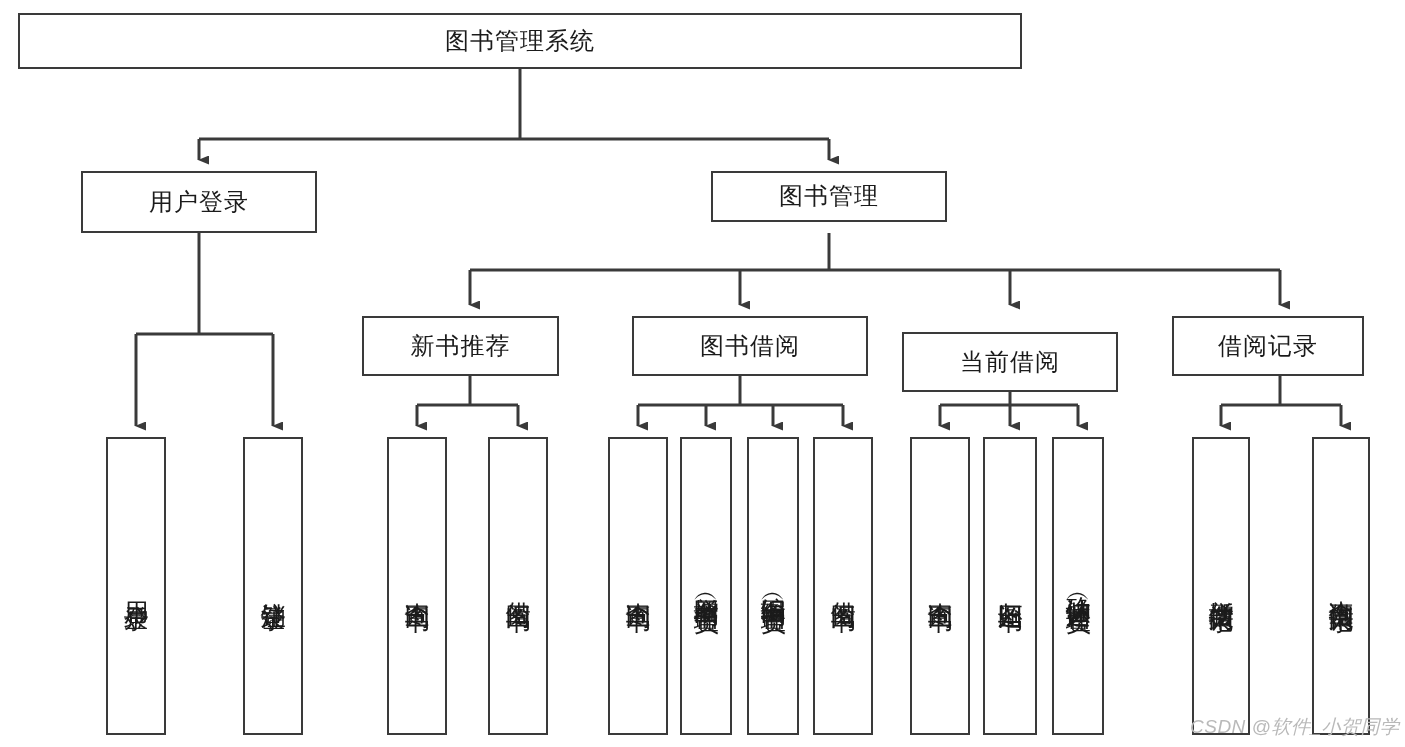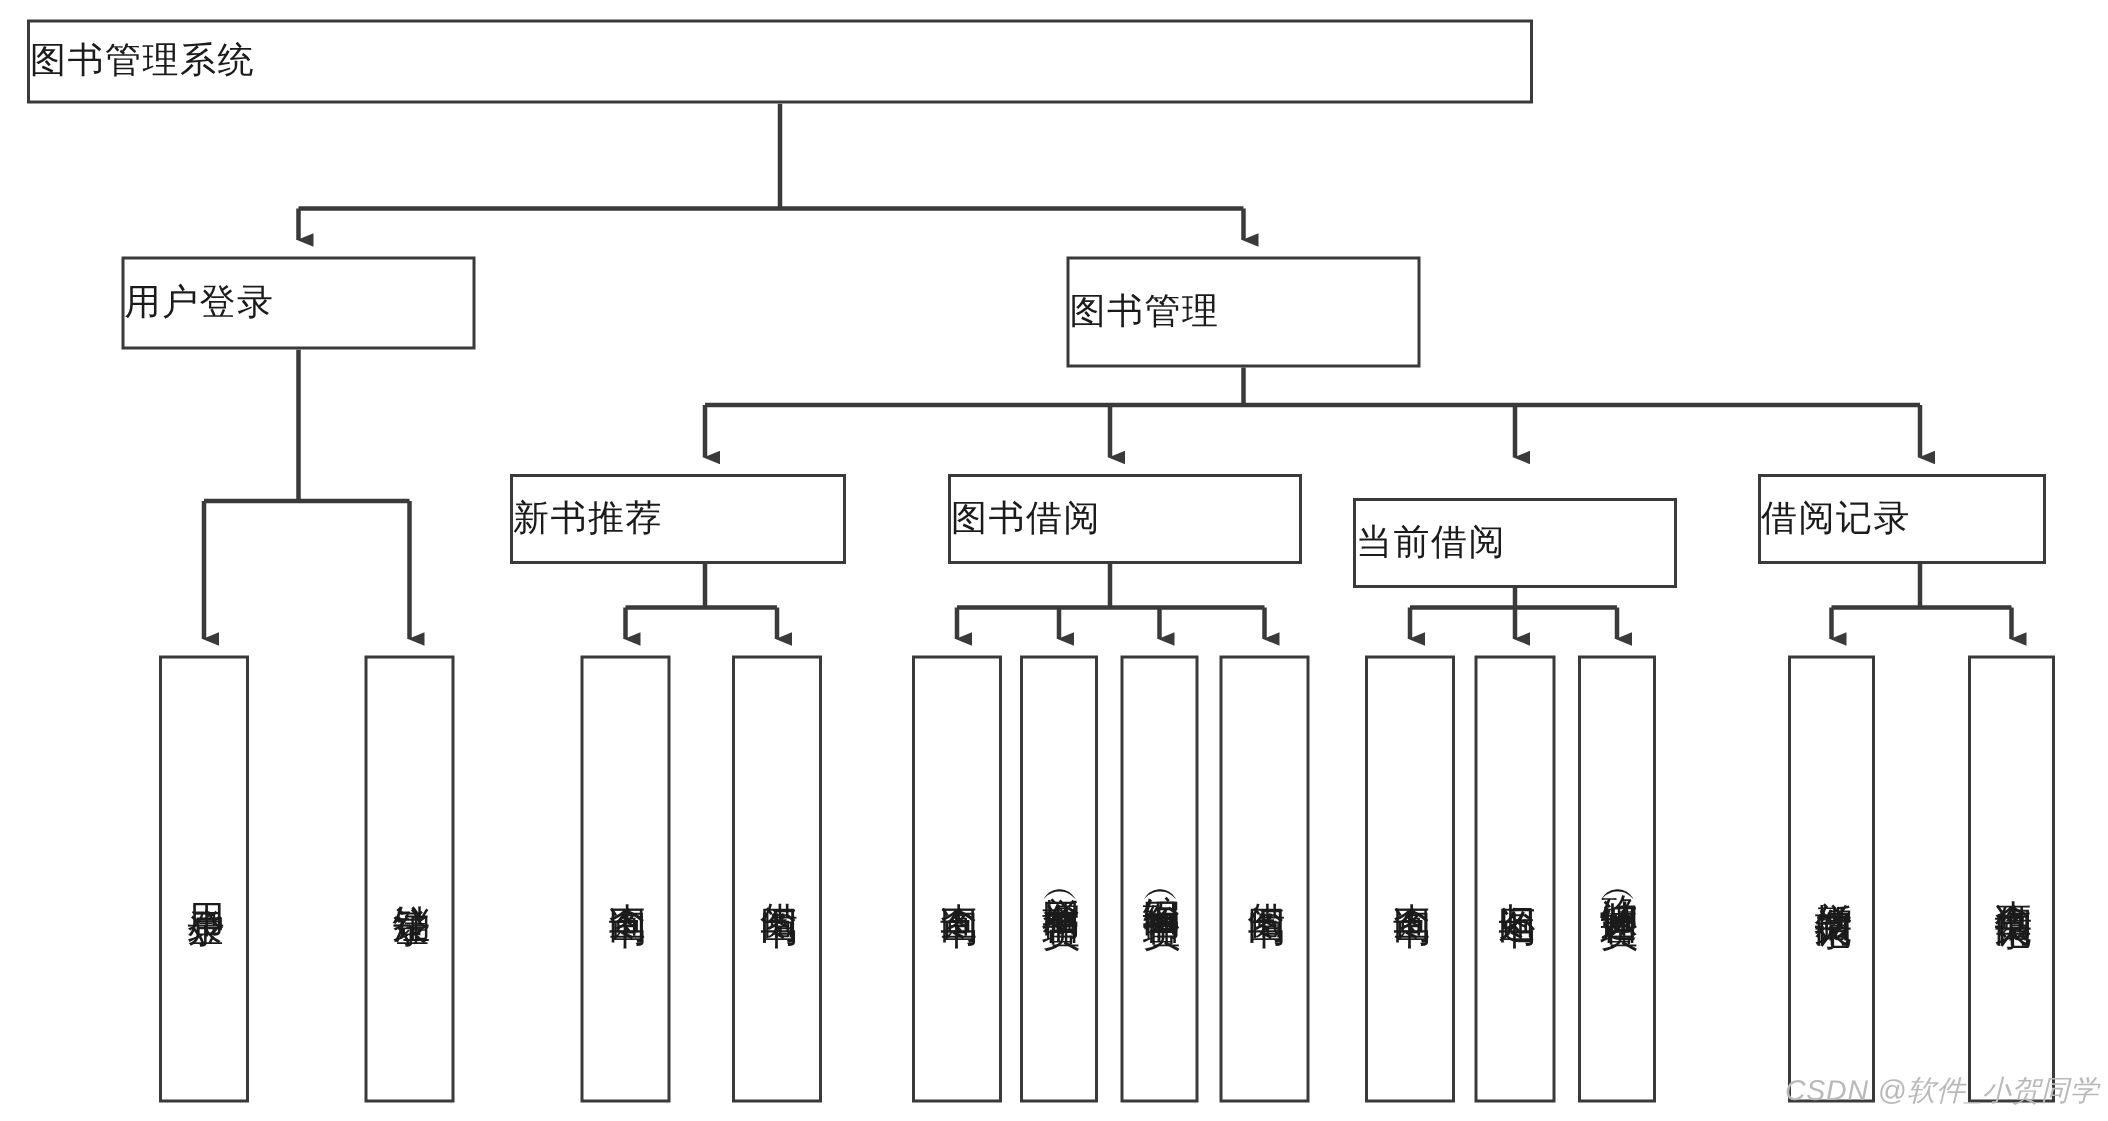--- a/index.html
+++ b/index.html
@@ -26,21 +26,21 @@
     height: 747px;
     pointer-events: none;
   }
   .node {
     position: absolute;
     box-sizing: border-box;
     background: #ffffff;
     border: 2px solid #3a3a3a;
     display: flex;
     align-items: center;
-    justify-content: flex-start;
+    justify-content: center;
     color: #1b1b1b;
   }
   .node.horizontal .node-label {
     writing-mode: horizontal-tb;
     font-size: 24px;
     letter-spacing: 1px;
     line-height: 1.1;
     white-space: nowrap;
   }
   .node.vertical {
@@ -115,24 +115,24 @@
       </g>
   </svg>
 
   <div id="nodes">
       <div class="node horizontal node-root" style="left: 18px; top: 13px; width: 1004px; height: 56px;">
         <span class="node-label">图书管理系统</span>
       </div>
       <div class="node horizontal" style="left: 81px; top: 171px; width: 236px; height: 62px;">
         <span class="node-label">用户登录</span>
       </div>
-      <div class="node horizontal" style="left: 711px; top: 171px; width: 236px; height: 74px;">
+      <div class="node horizontal" style="left: 711px; top: 171px; width: 236px; height: 51px;">
         <span class="node-label">图书管理</span>
       </div>
-      <div class="node horizontal" style="left: 340px; top: 316px; width: 224px; height: 60px;">
+      <div class="node horizontal" style="left: 362px; top: 316px; width: 197px; height: 60px;">
         <span class="node-label">新书推荐</span>
       </div>
       <div class="node horizontal" style="left: 632px; top: 316px; width: 236px; height: 60px;">
         <span class="node-label">图书借阅</span>
       </div>
       <div class="node horizontal" style="left: 902px; top: 316px; width: 216px; height: 60px; margin-top: 16px;">
         <span class="node-label">当前借阅</span>
       </div>
       <div class="node horizontal" style="left: 1172px; top: 316px; width: 192px; height: 60px;">
         <span class="node-label">借阅记录</span>

